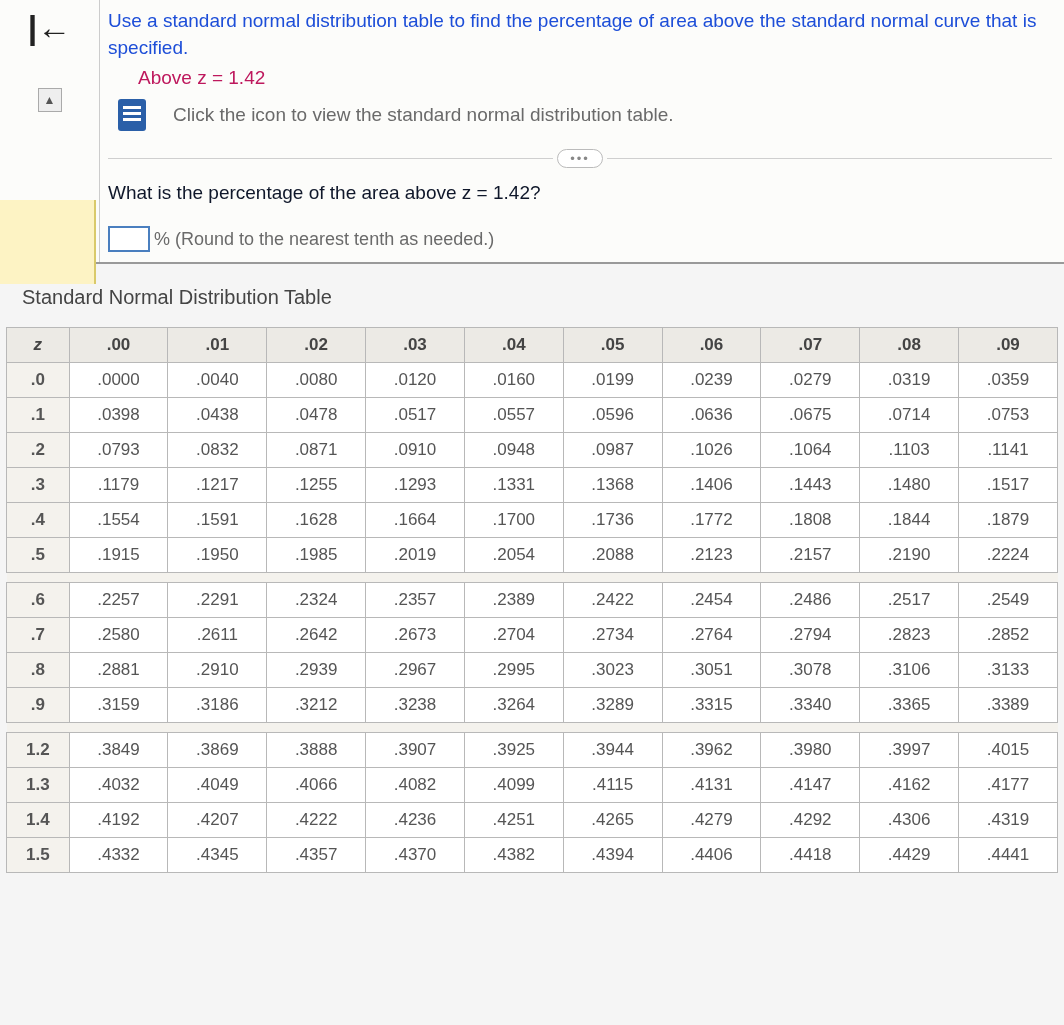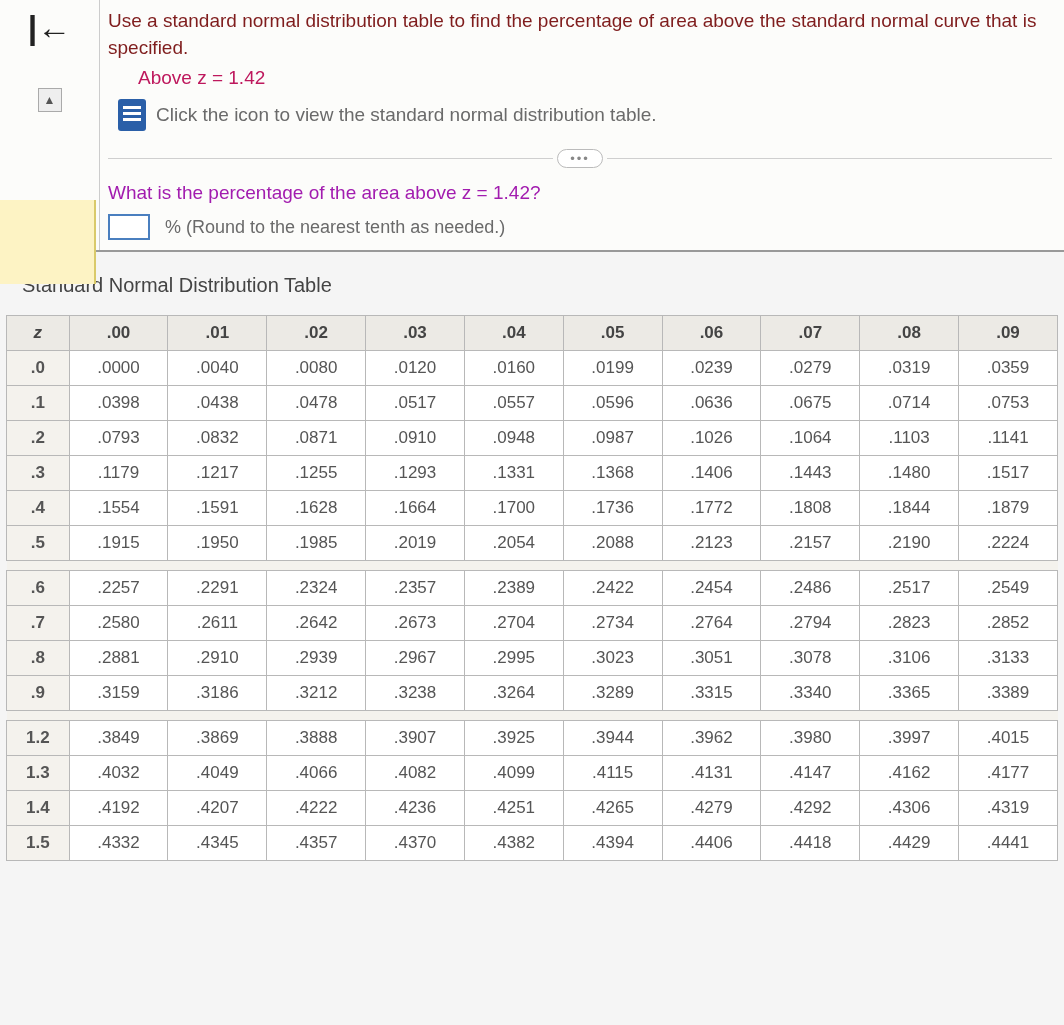--- a/index.html
+++ b/index.html
@@ -58,31 +58,31 @@
     border-right: 2px solid #d9c96a;
   }
   .content-col {
     flex: 1;
     padding: 8px 12px 10px 8px;
     color: #5a5a5a;
   }
   .instr {
     font-size: 19px;
     line-height: 1.4;
-    color: #7f1d1d;
+    color: #1d4ed8;
   }
   .sub-instr {
     font-size: 19px;
     margin: 6px 0 10px 30px;
     color: #be185d;
   }
   .link-row {
     display: flex;
     align-items: center;
-    gap: 10px;
+    gap: 27px;
     margin-left: 10px;
     margin-bottom: 18px;
   }
   .doc-icon {
     width: 28px;
     height: 32px;
     background: #2a5fa8;
     border-radius: 3px;
     position: relative;
     flex-shrink: 0;
@@ -116,27 +116,27 @@
     padding: 1px 12px;
     font-size: 13px;
     color: #888;
     background: #fff;
     cursor: pointer;
     letter-spacing: 2px;
     margin: 0 4px;
   }
   .question {
     font-size: 19px;
-    color: #a21caf;
-    margin-bottom: 10px;
+    color: #0f172a;
+    margin-bottom: 22px;
   }
   .answer-row {
     display: flex;
     align-items: center;
-    gap: 15px;
+    gap: 4px;
     font-size: 18px;
     color: #6a6a6a;
   }
   .answer-box {
     width: 42px;
     height: 26px;
     border: 2px solid #4a7fbf;
     background: #fff;
   }
   .section-title {

